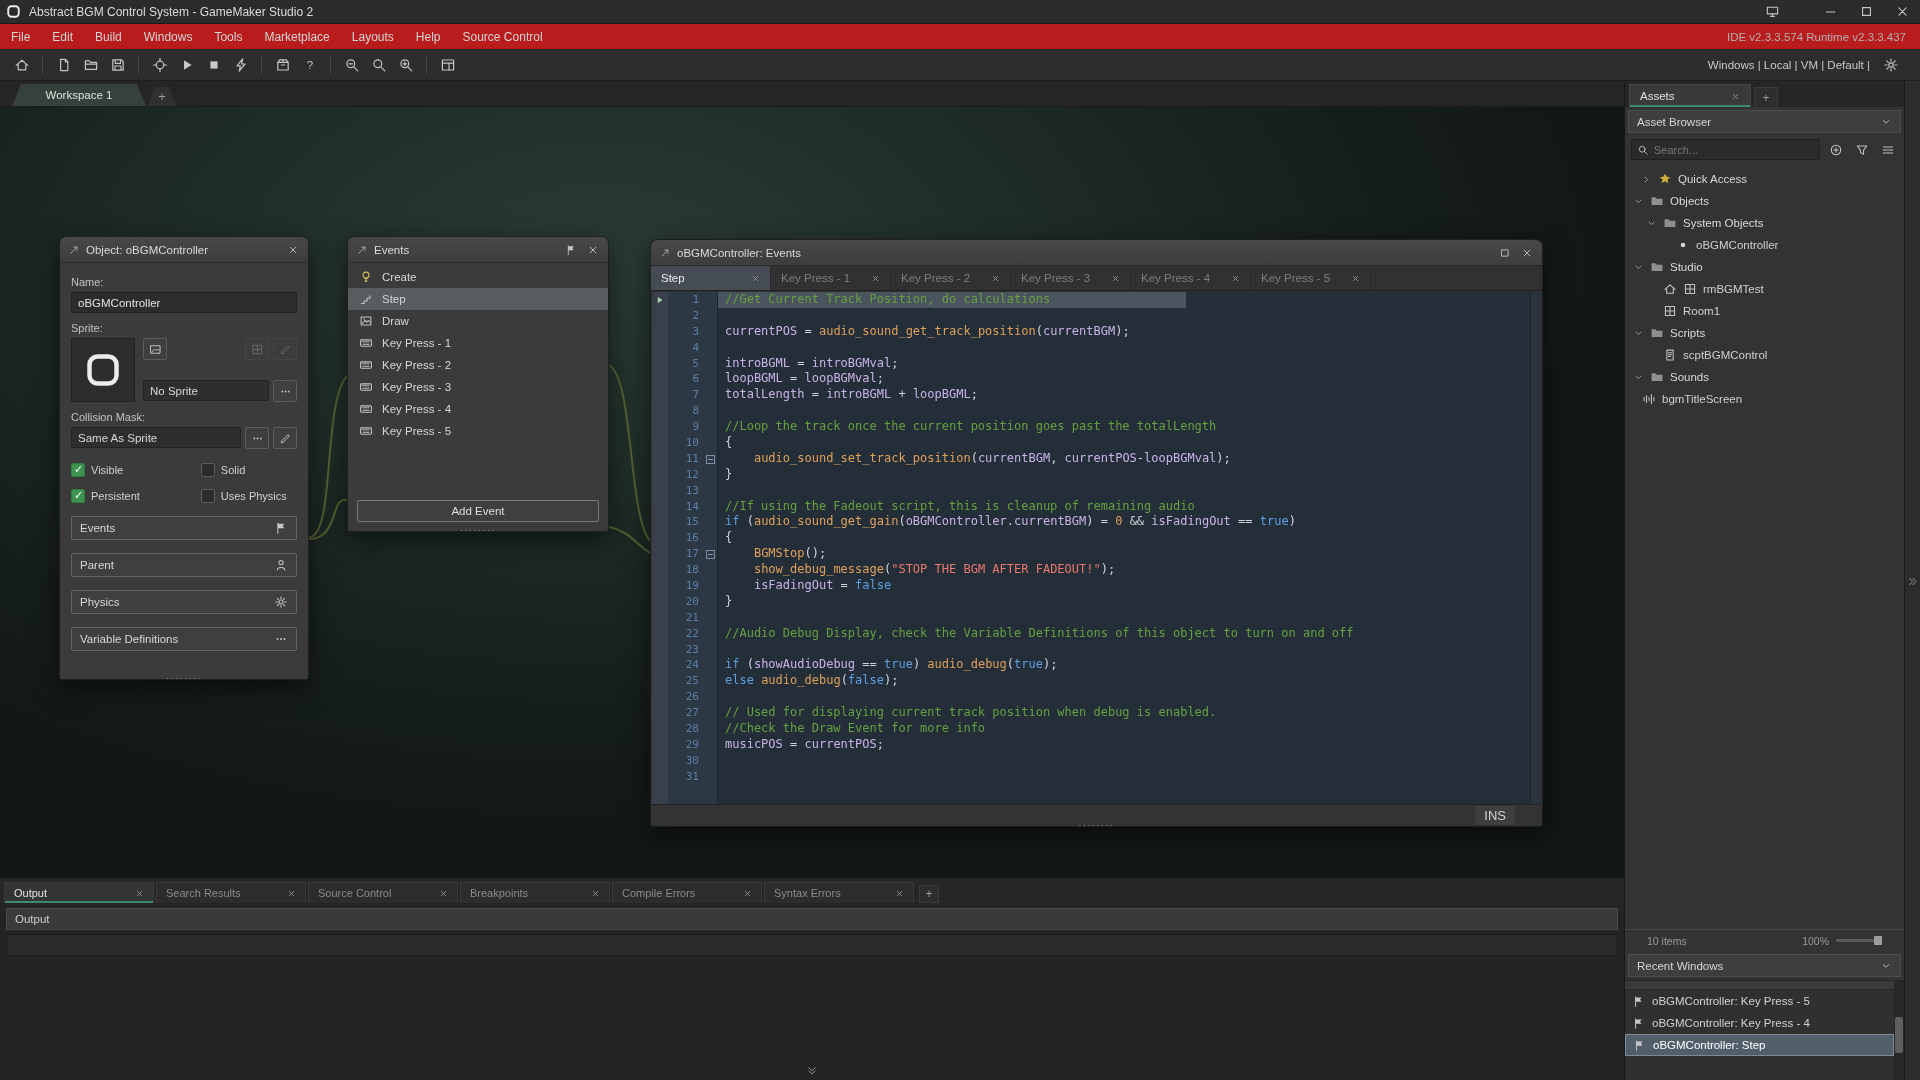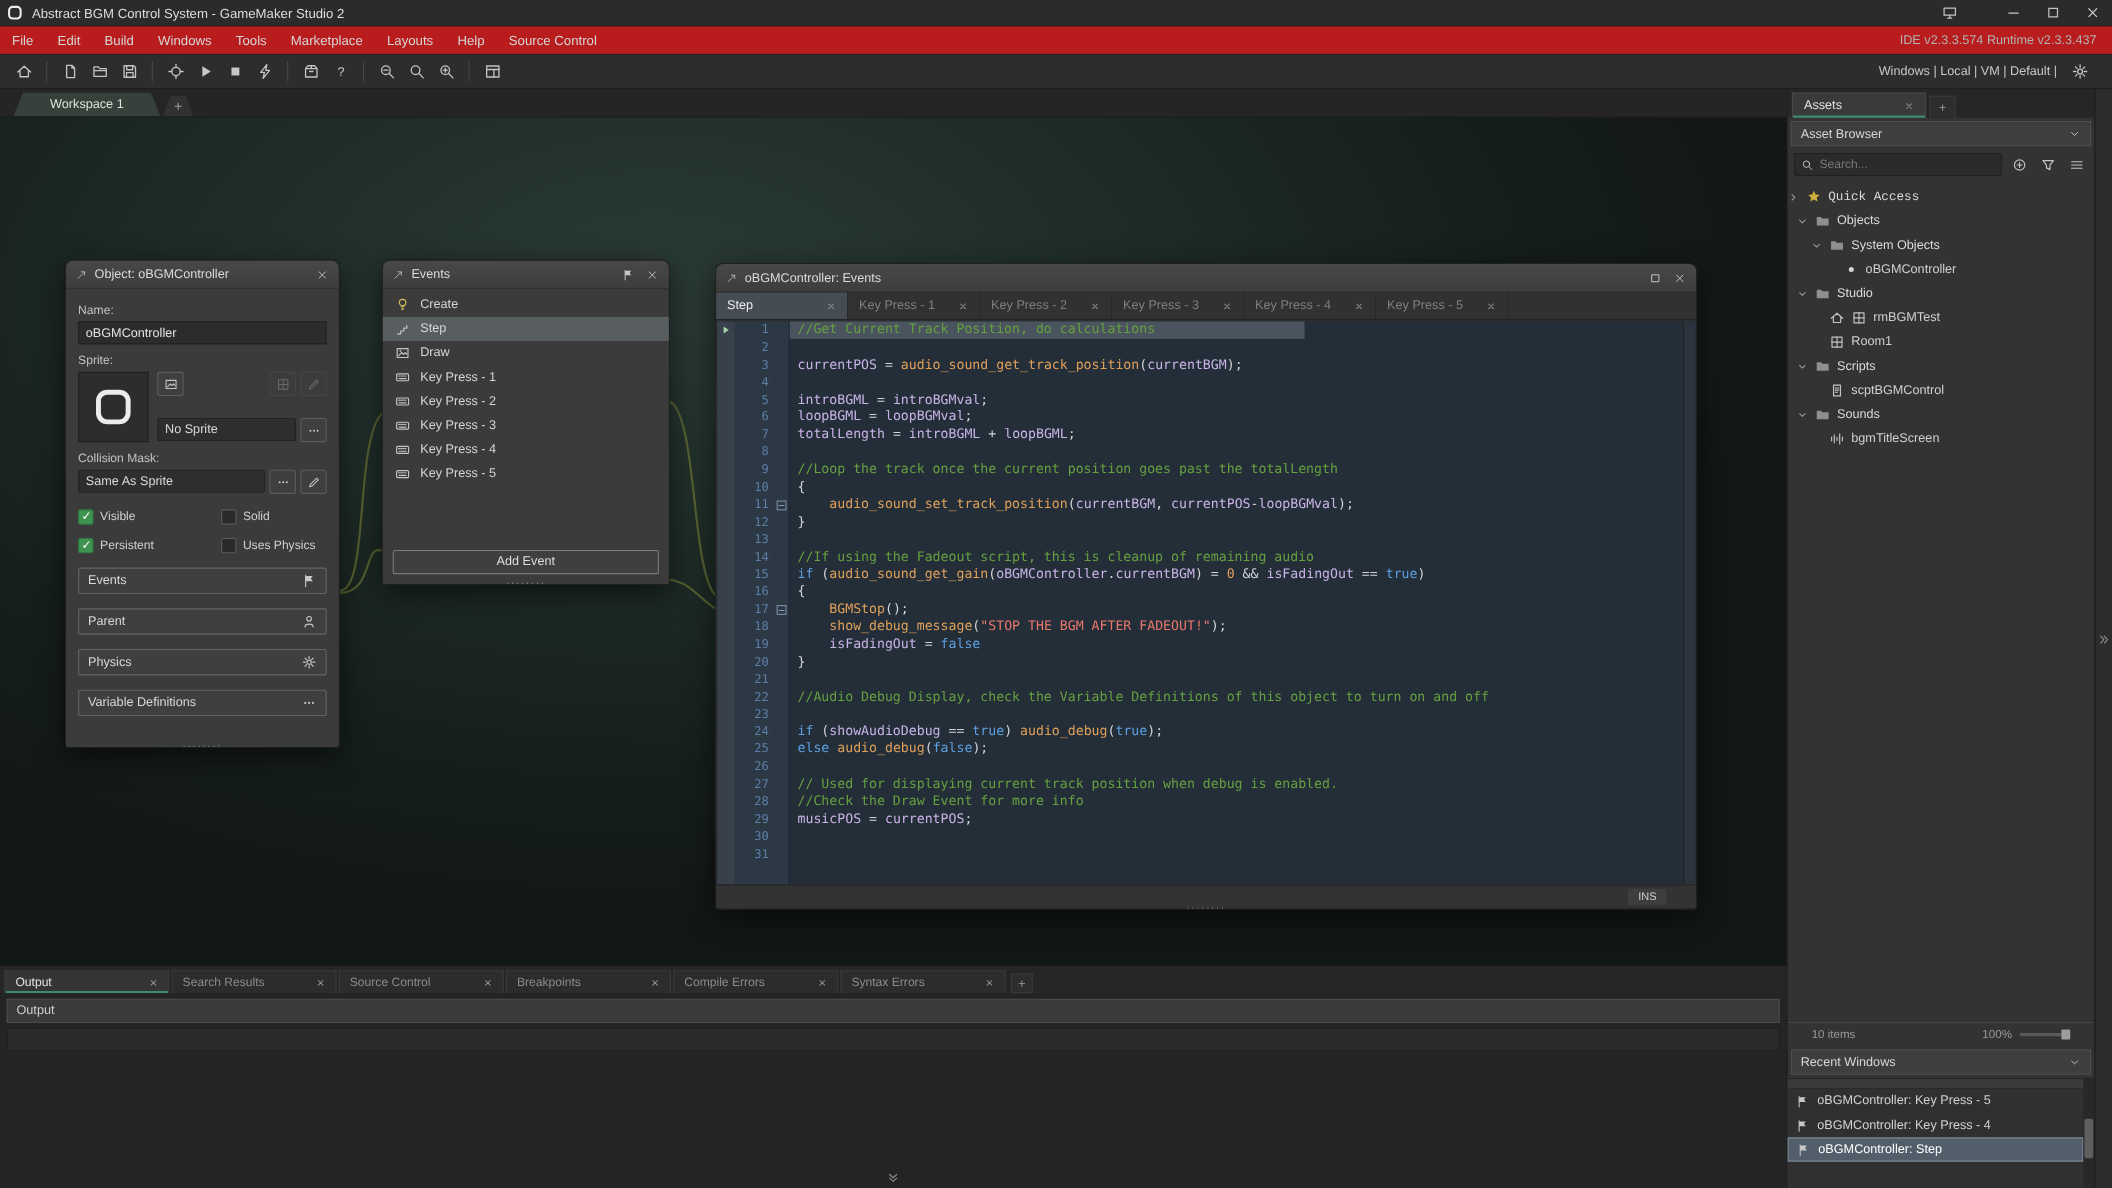--- a/index.html
+++ b/index.html
@@ -100,21 +100,21 @@
   .code-line{white-space:pre;position:relative;}
   .code-line.cur::before{content:"";position:absolute;left:-7px;top:0;height:100%;width:468px;background:#4a545e;}
   .code-line span{position:relative;}
   .marg-line .icon{width:10px;height:10px;margin:3px 0 0 3px;}
   .fold-box{display:inline-flex;width:9px;height:9px;border:1px solid #7b8ea6;color:#b6c8dd;font-size:9px;align-items:center;justify-content:center;margin:3px 0 0 2px;background:#2c3844;}
   .fold-box::after{content:"–";line-height:7px;}
   .code-vscroll{width:11px;background:#2b343e;border-left:1px solid #222;flex:none;}
   .tk-c{color:var(--comment,#66a03f);} .tk-v{color:var(--variable,#c8b3e6);} .tk-p{color:var(--plain,#d0d3d7);}
   .tk-f{color:var(--function,#dfa05a);} .tk-k{color:var(--keyword,#5d9fe0);} .tk-s{color:var(--string,#e8786c);} .tk-n{color:var(--number,#dfa05a);}
   .code-status{position:absolute;left:1px;right:1px;bottom:1px;height:21px;background:#333;border-top:1px solid #232323;display:flex;align-items:center;justify-content:flex-end;padding-right:26px;}
-  .ins-box{font-size:10px;color:#d2d2d2;background:#3e3e3e;padding:2px 9px;border-radius:2px;}
+  .ins-box{font-size:13px;color:#d2d2d2;background:#3e3e3e;padding:2px 9px;border-radius:2px;}
 
   
   .output-area{height:203px;background:#242424;border-top:1px solid #151515;display:flex;flex-direction:column;position:relative;}
   .out-tabs{height:25px;display:flex;align-items:flex-end;padding:3px 4px 0;gap:2px;background:#262626;}
   .out-tab{width:150px;height:21px;display:flex;align-items:center;gap:8px;padding:0 9px;font-size:11px;color:#8b8b8b;background:#2c2c2c;border:1px solid #3a3a3a;border-bottom:none;}
   .out-tab.active{color:#e2e2e2;background:#343434;box-shadow:inset 0 -2px 0 var(--accent_teal,#3f8a6e);}
   .out-add{width:20px;height:18px;background:#2d2d2d;border:1px solid #3a3a3a;color:#9a9a9a;display:flex;align-items:center;justify-content:center;font-size:12px;margin-left:3px;}
   .out-header{margin:5px 6px 0;height:22px;background:#3a3a3a;border:1px solid #4a4a4a;display:flex;align-items:center;padding:0 8px;font-size:11.5px;color:#cfcfcf;}
   .out-strip{margin:4px 6px 0;height:22px;background:#2a2a2a;border:1px solid #1e1e1e;}
   .bottom-collapse{position:absolute;bottom:0;left:50%;transform:translateX(-50%);}
@@ -944,21 +944,21 @@
         </button>
       <button class="ap-iconbtn">
           <span class="icon">
             <svg viewBox="0 0 16 16">
               <path d="M2.6 4.6 H13.4 M2.6 8 H13.4 M2.6 11.4 H13.4"></path>
             </svg>
           </span>
         </button>
     </div>
     <div class="tree" id="asset-tree">
-        <div class="tree-row group" style="padding-left: 0; font-family: Liberation Mono, monospace;">
+        <div class="tree-row group" style="padding-left: 16px;">
           <span class="icon tree-chev">
             <svg viewBox="0 0 16 16">
               <path d="M6 4.4 L9.6 8 L6 11.6"></path>
             </svg>
           </span>
           <span class="icon tree-ic">
             <svg viewBox="0 0 16 16">
               <path d="M8 1.6 L9.8 5.5 L14 5.9 L10.9 8.7 L11.8 12.9 L8 10.7 L4.2 12.9 L5.1 8.7 L2 5.9 L6.2 5.5 Z" fill="#cfae3e" stroke="none"></path>
             </svg>
           </span>
@@ -1065,21 +1065,21 @@
               <path d="M4.4 6 L8 9.6 L11.6 6"></path>
             </svg>
           </span>
           <span class="icon tree-ic">
             <svg viewBox="0 0 16 16">
               <path d="M1.8 3.8 H6.2 L7.6 5.4 H14.2 V12.6 H1.8 Z" fill="#8f8f8f" stroke="none"></path>
             </svg>
           </span>
           <span>Sounds</span>
         </div>
-        <div class="tree-row" style="padding-left: 21px;">
+        <div class="tree-row" style="">
           <span class="tree-chev-spacer"></span>
           <span class="icon tree-ic">
             <svg viewBox="0 0 16 16">
               <path d="M2.4 6 V10 M5.2 4 V12 M8 6.4 V9.6 M10.8 2.8 V13.2 M13.6 6 V10"></path>
             </svg>
           </span>
           <span>bgmTitleScreen</span>
         </div>
       </div>
     <div class="ap-footer">

